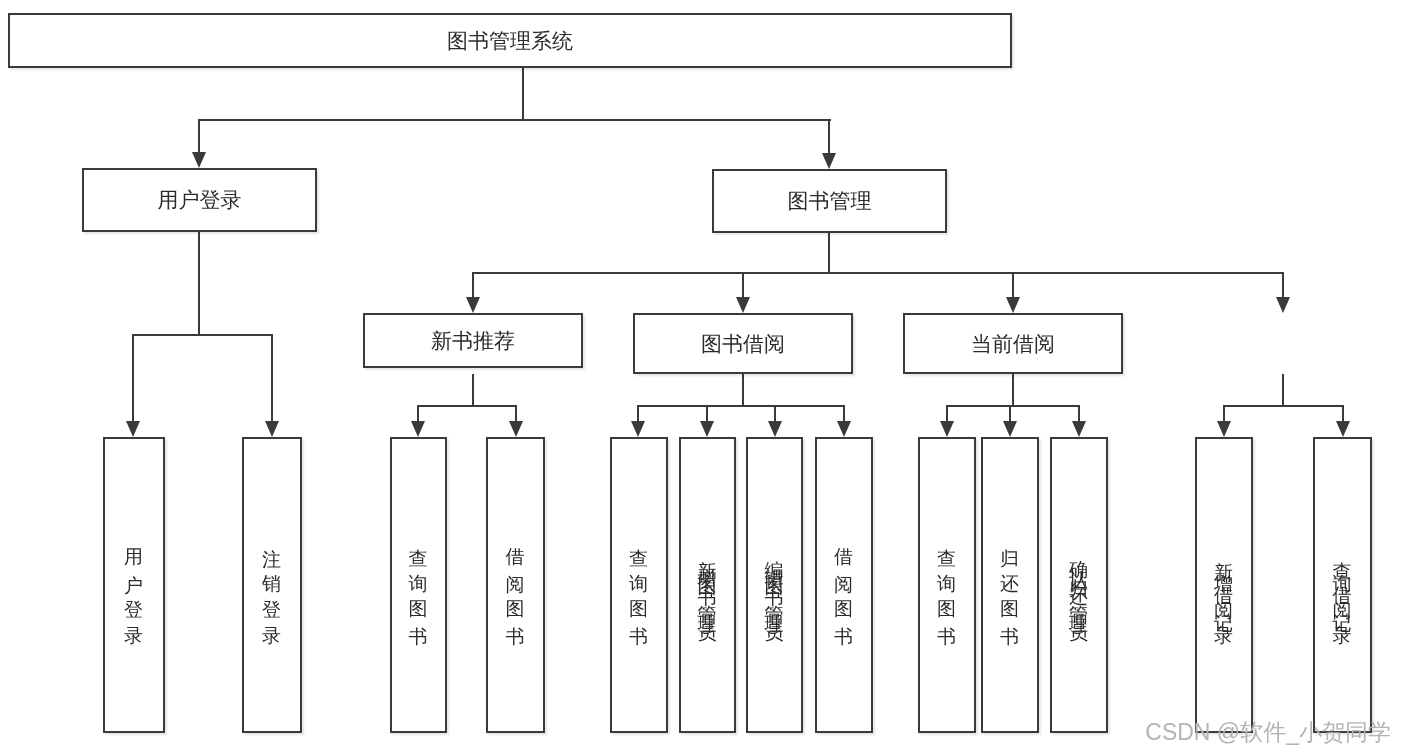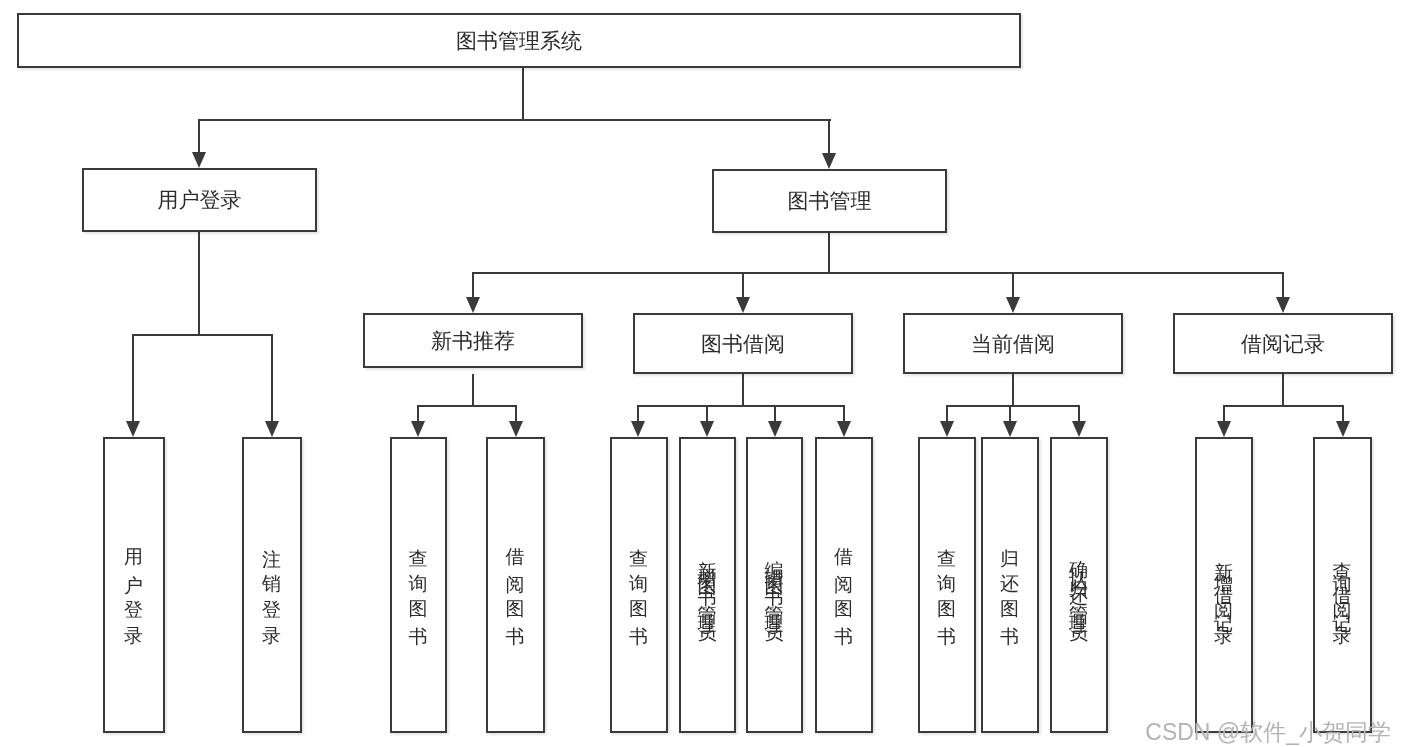--- a/index.html
+++ b/index.html
@@ -59,21 +59,21 @@
     color:var(--wm);
     z-index:3;
     white-space:nowrap;
   }
 </style>
 </head>
 <body>
 
 <div id="canvas">
 
-  <div class="box" style="left:17px;top:13px;width:1004px;height:55px;">
+  <div class="box" style="left:8px;top:13px;width:1004px;height:55px;">
     <span>图书管理系统</span>
   </div>
 
   <div class="vline" style="left:522px;top:68px;height:52px;"></div>
   <div class="hline" style="left:198px;top:119px;width:633px;"></div>
   <div class="vline" style="left:198px;top:119px;height:33px;"></div>
   <div class="arr" style="left:192px;top:152px;"></div>
   <div class="vline" style="left:828px;top:119px;height:34px;"></div>
   <div class="arr" style="left:822px;top:153px;"></div>
 
@@ -103,23 +103,20 @@
   <div class="arr" style="left:1276px;top:297px;"></div>
 
   <div class="box" style="left:363px;top:313px;width:220px;height:55px;">
     <span>新书推荐</span>
   </div>
   <div class="box" style="left:633px;top:313px;width:220px;height:61px;">
     <span>图书借阅</span>
   </div>
   <div class="box" style="left:903px;top:313px;width:220px;height:61px;">
     <span>当前借阅</span>
-  </div>
-  <div class="box" style="left:1173px;top:313px;width:220px;height:61px;">
-    <span>借阅记录</span>
   </div>
 
   <div class="vline" style="left:472px;top:374px;height:33px;"></div>
   <div class="hline" style="left:417px;top:405px;width:100px;"></div>
   <div class="vline" style="left:417px;top:405px;height:16px;"></div>
   <div class="arr" style="left:411px;top:421px;"></div>
   <div class="vline" style="left:515px;top:405px;height:16px;"></div>
   <div class="arr" style="left:509px;top:421px;"></div>
 
   <div class="vline" style="left:742px;top:374px;height:33px;"></div>

